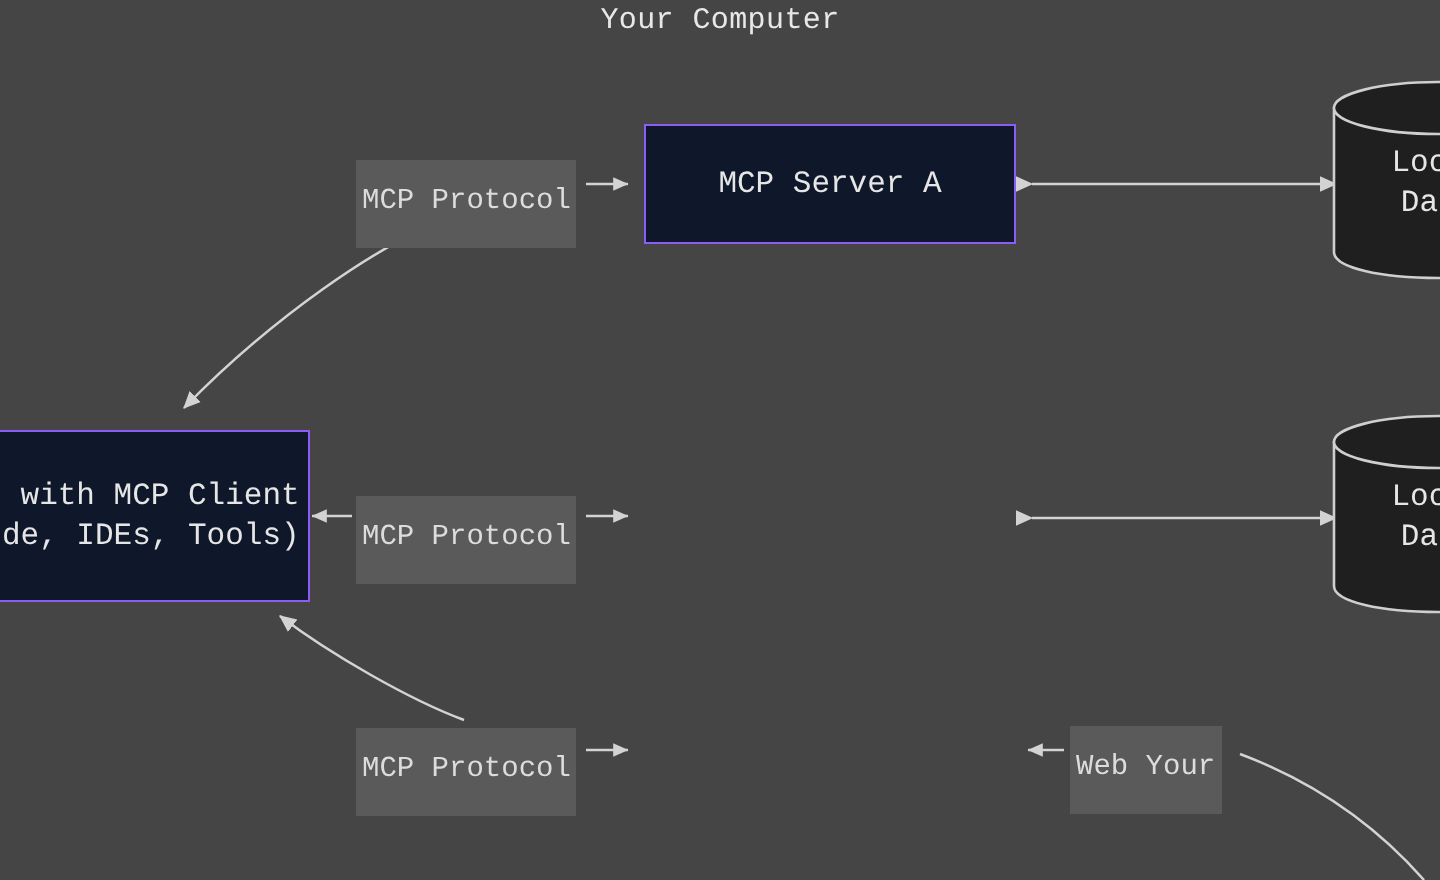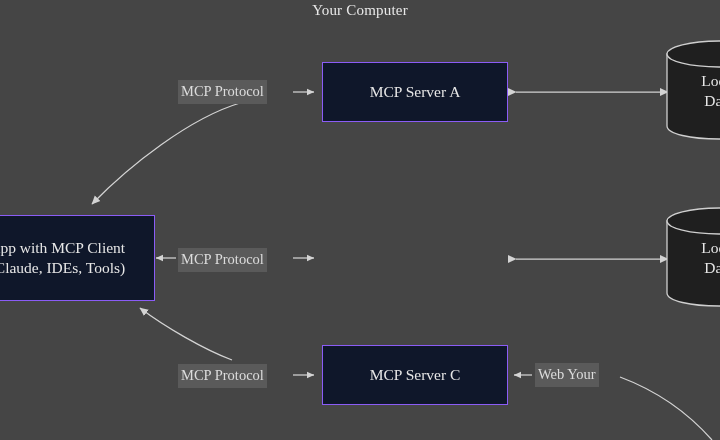--- a/index.html
+++ b/index.html
@@ -6,21 +6,21 @@
     margin: 0;
     padding: 0;
     background: #454545;
   }
   #stage {
     position: relative;
     width: 720px;
     height: 440px;
     background: #454545;
     overflow: hidden;
-    font-family: Liberation Serif, serif;
+    font-family: Liberation Mono, monospace;
   }
   #edges {
     position: absolute;
     left: 0; top: 0;
     width: 720px; height: 440px;
   }
   .diagram-title {
     position: absolute;
     left: 0;
     top: 2px;
@@ -75,21 +75,21 @@
     transform: translateY(-46%);
     text-align: center;
     pointer-events: none;
   }
 
   .edge-label {
     position: absolute;
     background: #5a5a5a;
     color: #dcdcdc;
     font-size: 14.5px;
-    padding: 4px 3px;
+    padding: 14px 3px;
     white-space: nowrap;
     line-height: 1.1;
   }
   .lbl-p1 { left: 178px; top: 80px; }
   .lbl-p2 { left: 178px; top: 248px; }
   .lbl-p3 { left: 178px; top: 364px; }
   .lbl-web { left: 535px; top: 363px; }
 </style>
 </head>
 <body>
@@ -133,23 +133,20 @@
   <div class="node-box client-box">
     <span>AI App with MCP Client
 (Claude, IDEs, Tools)</span>
   </div>
 
   <div class="node-box srv-a">
     <span>MCP Server A</span>
   </div>
 
 
-  <div class="node-box srv-c">
-    <span>MCP Server C</span>
-  </div>
 
   <div class="cylinder cyl-db1">
     <svg class="cyl-svg" width="108" height="104" viewBox="0 0 108 104" xmlns="http://www.w3.org/2000/svg">
       <path d="M2,16 L2,88 C2,96 26,101 54,101 C82,101 106,96 106,88 L106,16 Z" fill="#1f1f1f" stroke="#cfcfcf" stroke-width="1.3"></path>
       <ellipse cx="54" cy="16" rx="52" ry="13" fill="#1f1f1f" stroke="#cfcfcf" stroke-width="1.3"></ellipse>
     </svg>
     <div class="cyl-label">Local
 Data</div>
   </div>
 

